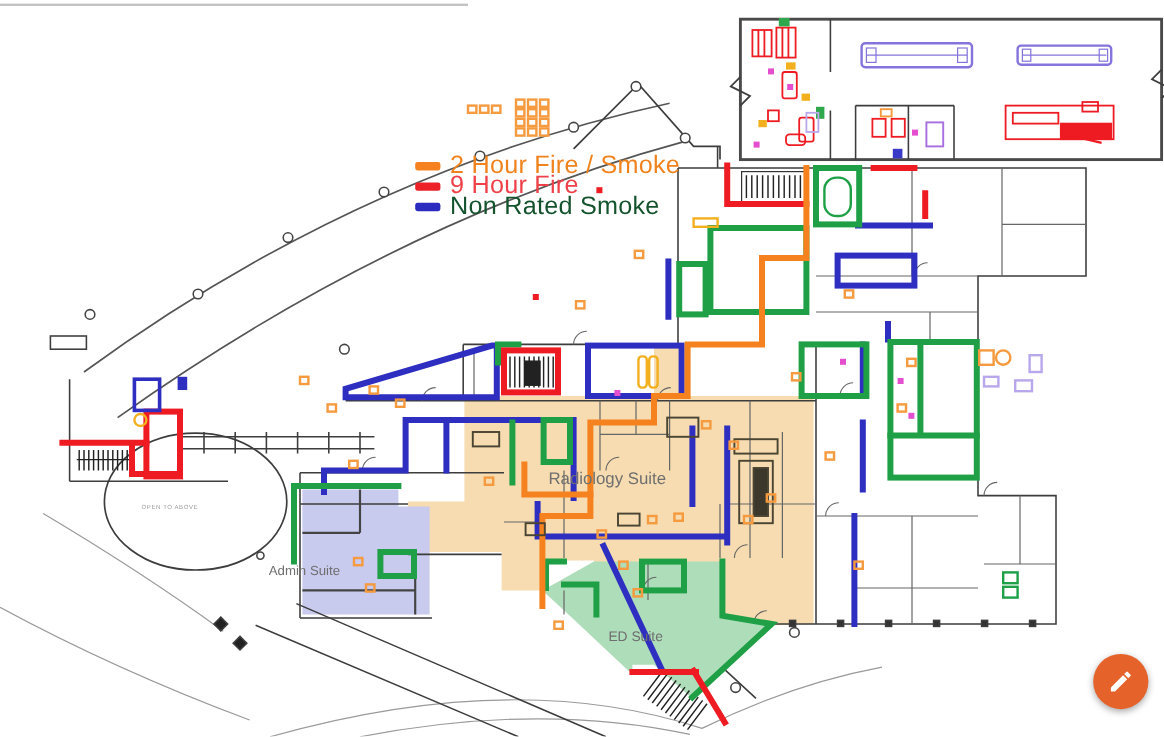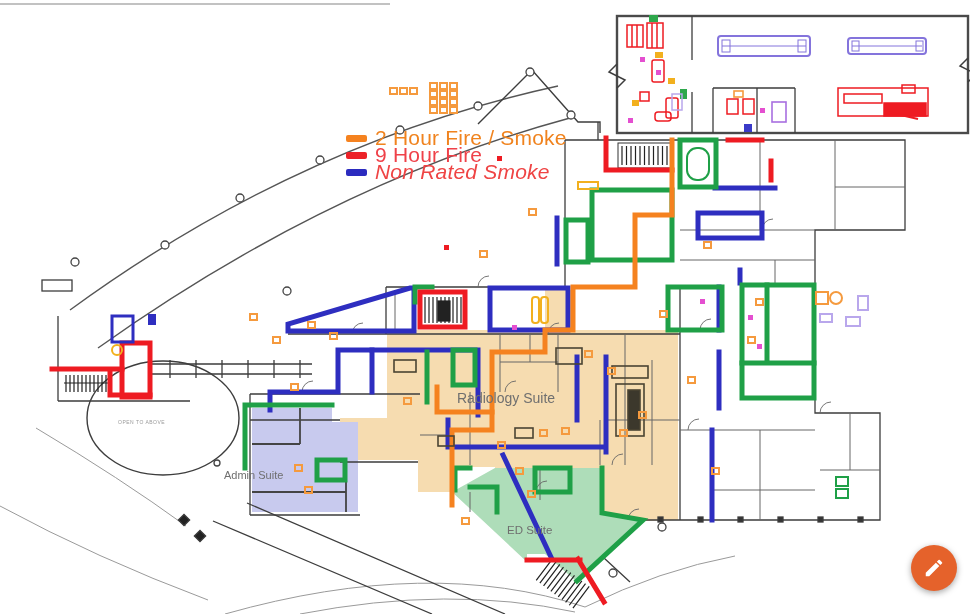--- a/index.html
+++ b/index.html
@@ -308,21 +308,21 @@
     <div class="legend-row">
       <span class="legend-swatch" style="background-color: rgb(245, 130, 31);"></span>
       <span class="legend-label" style="color: rgb(240, 131, 30);">2 Hour Fire / Smoke</span>
     </div>
     <div class="legend-row">
       <span class="legend-swatch" style="background-color: rgb(236, 34, 40);"></span>
       <span class="legend-label" style="color: rgb(239, 65, 73);">9 Hour Fire</span>
     </div>
     <div class="legend-row">
       <span class="legend-swatch" style="background-color: rgb(43, 43, 191);"></span>
-      <span class="legend-label" style="color: #ef4444; font-style: italic;">Non Rated Smoke</span>
+      <span class="legend-label" style="color: #14532d;">Non Rated Smoke</span>
     </div>
   </div>
 
   <button class="fab" style="background-color: rgb(229, 98, 43);">
     <svg viewBox="0 0 24 24">
       <path d="M3 17.25V21h3.75L17.81 9.94l-3.75-3.75L3 17.25zM20.71 7.04a1 1 0 0 0 0-1.42l-2.34-2.34a1 1 0 0 0-1.42 0l-1.83 1.83 3.75 3.75 1.84-1.82z"></path>
     </svg>
   </button>
 </div>
 

